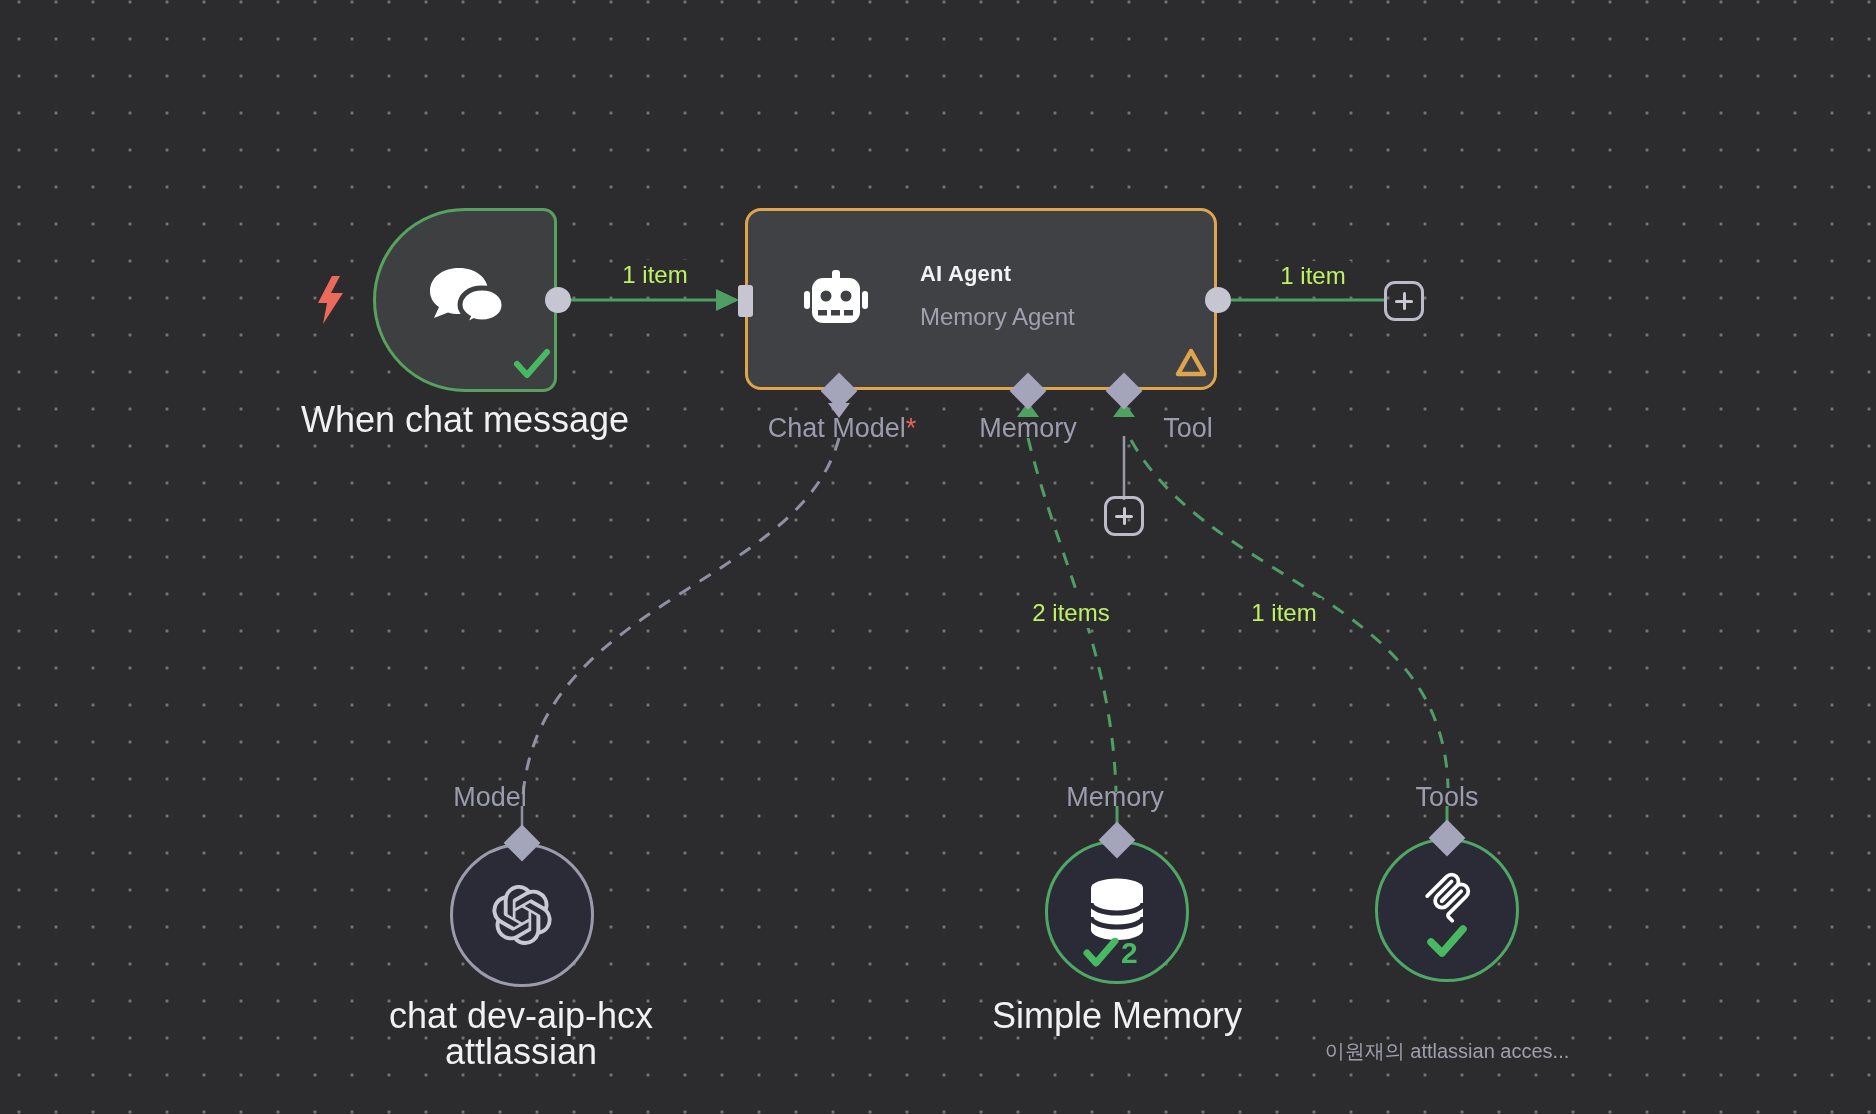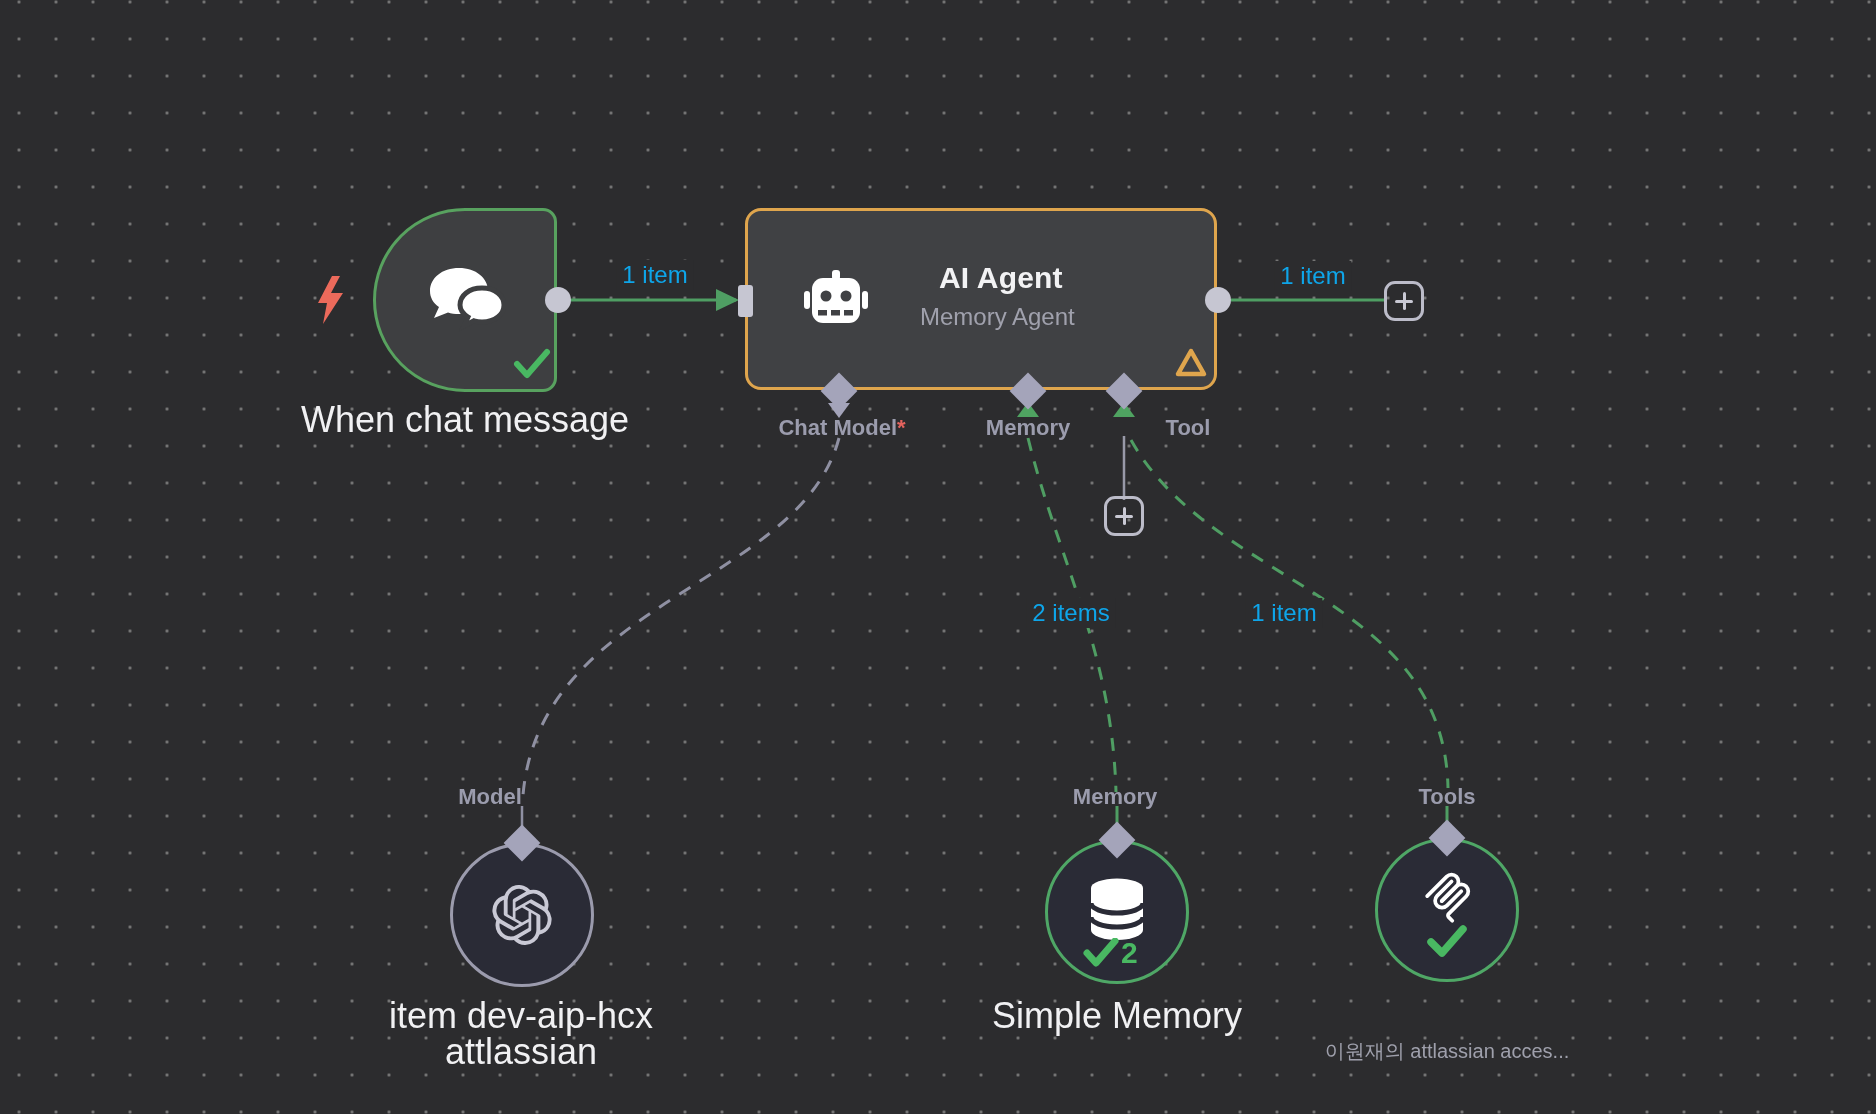--- a/index.html
+++ b/index.html
@@ -17,21 +17,21 @@
   .trigger-node{
     left:373px;top:208px;width:184px;height:184px;
     background:#3e3f41;border:3px solid #58a25f;
     border-radius:92px 14px 14px 92px;
   }
   
   .agent-node{
     left:745px;top:208px;width:472px;height:182px;
     background:#404144;border:3px solid #dfa54d;border-radius:16px;
   }
-  .agent-title{position:absolute;left:172px;top:50px;font-size:30px;font-weight:700;color:#f2f2f4;letter-spacing:.2px;margin-left:19px;}
+  .agent-title{position:absolute;left:172px;top:50px;font-size:22px;font-weight:700;color:#f2f2f4;letter-spacing:.2px;}
   .agent-subtitle{position:absolute;left:172px;top:92px;font-size:24px;color:#a0a1ad;}
   .agent-input{
     position:absolute;left:-10px;top:74px;width:15px;height:32px;
     background:#c6c6d2;border-radius:3px;z-index:3;
   }
   
   .node-circle{
     position:absolute;width:144px;height:144px;border-radius:50%;
     background:#2a2b36;border:3px solid #9b9bad;z-index:2;
   }
@@ -43,26 +43,26 @@
   .plus-btn{
     position:absolute;width:40px;height:40px;border:3px solid #bcbcc9;border-radius:11px;
     background:transparent;z-index:3;
   }
   .plus-btn::before,.plus-btn::after{content:"";position:absolute;background:#c9c9d4;border-radius:2px;}
   .plus-btn::before{left:8px;top:15.5px;width:18px;height:3.5px;}
   .plus-btn::after{left:15.5px;top:8px;width:3.5px;height:18px;}
   
   .edge-label{
     position:absolute;transform:translate(-50%,-50%);
-    font-size:24px;color:#0ea5e9;background:#2c2c2e;padding:1px 6px;
+    font-size:24px;color:#bef264;background:#2c2c2e;padding:1px 6px;
     z-index:4;white-space:nowrap;
   }
   .port-label{
     position:absolute;transform:translate(-50%,-50%);
-    font-size:22px;color:#9b9cad;z-index:4;white-space:nowrap;font-weight:bold;
+    font-size:27px;color:#9b9cad;z-index:4;white-space:nowrap;
   }
   .required-mark{color:#e4635e;}
   .name-label{
     position:absolute;transform:translateX(-50%);text-align:center;
     font-size:36px;font-weight:500;color:#f1f1f3;line-height:36px;z-index:4;white-space:nowrap;
   }
   .name-label.bold{font-weight:700;}
   .sub-label{
     position:absolute;transform:translateX(-50%);text-align:center;
     font-size:20px;color:#9fa0ac;z-index:4;white-space:nowrap;
@@ -160,21 +160,21 @@
   <div class="edge-label" style="left:1071px;top:613px;">2 items</div>
   <div class="edge-label" style="left:1284px;top:613px;">1 item</div>
 
   <div class="port-label" style="left:490px;top:797px;">Model</div>
   <div class="node-circle" style="left:450px;top:843px;"></div>
   <div class="diamond" style="left:509px;top:830px;"></div>
   <svg class="icon" style="left:492px;top:885px;" width="60" height="60" viewBox="0 0 24 24">
     <path fill="#c9c9d5" d="M22.2819 9.8211a5.9847 5.9847 0 0 0-.5157-4.9108 6.0462 6.0462 0 0 0-6.5098-2.9A6.0651 6.0651 0 0 0 4.9807 4.1818a5.9847 5.9847 0 0 0-3.9977 2.9 6.0462 6.0462 0 0 0 .7427 7.0966 5.98 5.98 0 0 0 .511 4.9107 6.051 6.051 0 0 0 6.5146 2.9001A5.9847 5.9847 0 0 0 13.2599 24a6.0557 6.0557 0 0 0 5.7718-4.2058 5.9894 5.9894 0 0 0 3.9977-2.9001 6.0557 6.0557 0 0 0-.7475-7.073zm-9.022 12.6081a4.4755 4.4755 0 0 1-2.8764-1.0408l.1419-.0804 4.7783-2.7582a.7948.7948 0 0 0 .3927-.6813v-6.7369l2.02 1.1686a.071.071 0 0 1 .038.052v5.5826a4.504 4.504 0 0 1-4.4945 4.4944zm-9.6607-4.1254a4.4708 4.4708 0 0 1-.5346-3.0137l.142.0852 4.783 2.7582a.7712.7712 0 0 0 .7806 0l5.8428-3.3685v2.3324a.0804.0804 0 0 1-.0332.0615L9.74 19.9502a4.4992 4.4992 0 0 1-6.1408-1.6464zM2.3408 7.8956a4.485 4.485 0 0 1 2.3655-1.9728V11.6a.7664.7664 0 0 0 .3879.6765l5.8144 3.3543-2.0201 1.1685a.0757.0757 0 0 1-.071 0l-4.8303-2.7865A4.504 4.504 0 0 1 2.3408 7.8956zm16.5963 3.8558L13.1038 8.364 15.1192 7.2a.0757.0757 0 0 1 .071 0l4.8303 2.7913a4.4944 4.4944 0 0 1-.6765 8.1042v-5.6772a.79.79 0 0 0-.407-.667zm2.0107-3.0231l-.142-.0852-4.7735-2.7818a.7759.7759 0 0 0-.7854 0L9.409 9.2297V6.8974a.0662.0662 0 0 1 .0284-.0615l4.8303-2.7866a4.4992 4.4992 0 0 1 6.6802 4.66zM8.3065 12.863l-2.02-1.1638a.0804.0804 0 0 1-.038-.0567V6.0742a4.4992 4.4992 0 0 1 7.3757-3.4537l-.142.0805L8.704 5.459a.7948.7948 0 0 0-.3927.6813zm1.0976-2.3654l2.602-1.4998 2.6069 1.4998v2.9994l-2.5974 1.4997-2.6067-1.4997Z"></path>
   </svg>
   <div class="name-label" style="left:521px;top:998px;">
-    <div>item dev-aip-hcx</div>
+    <div>chat dev-aip-hcx</div>
     <div>attlassian</div>
   </div>
 
   <div class="port-label" style="left:1115px;top:797px;">Memory</div>
   <div class="node-circle green" style="left:1045px;top:840px;"></div>
   <div class="diamond" style="left:1104px;top:827px;"></div>
   <svg class="icon" style="left:1089px;top:878px;" width="56" height="62" viewBox="0 0 56 62">
     <path d="M2 10 L2 52 A26 10 0 0 0 54 52 L54 10 Z" fill="#ffffff"></path>
     <ellipse cx="28" cy="10" rx="26" ry="9.5" fill="#ffffff"></ellipse>
     <path d="M2 25 A26 10 0 0 0 54 25" fill="none" stroke="#2a2b36" stroke-width="5"></path>

